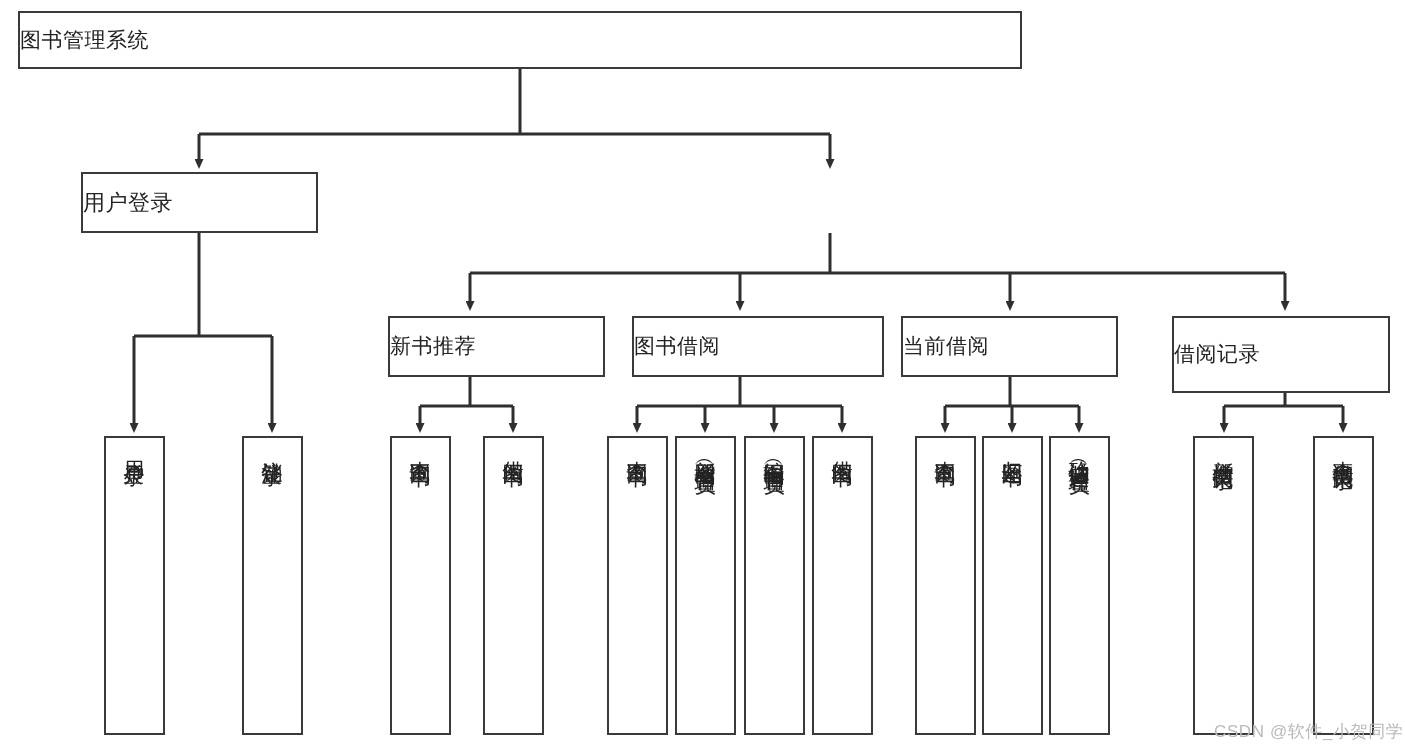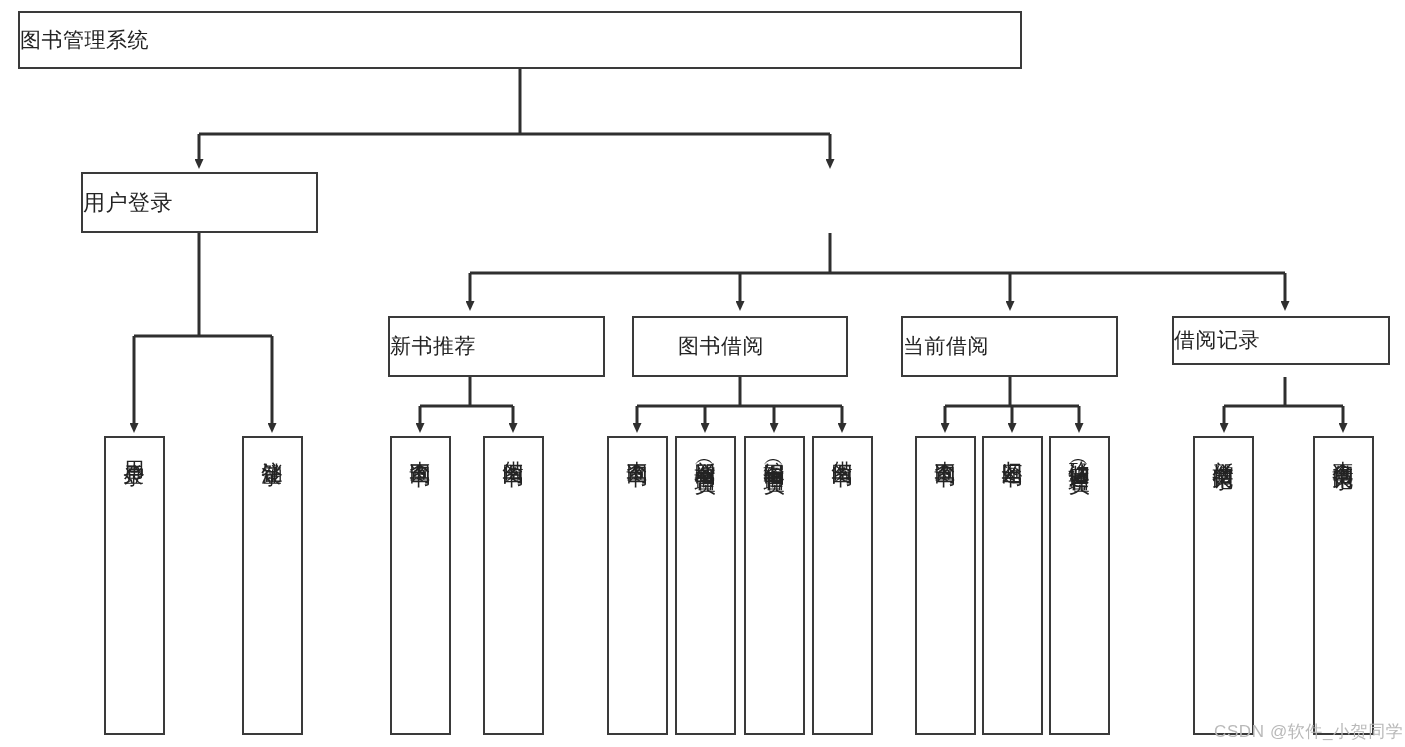--- a/index.html
+++ b/index.html
@@ -126,29 +126,29 @@
 
   <div class="node level1" style="left:81px;top:172px;width:237px;height:61px;">
     <span class="label">用户登录</span>
   </div>
 
 
   <div class="node level2" style="left:362px;top:316px;width:217px;height:61px;margin-left:26px;">
     <span class="label">新书推荐</span>
   </div>
 
-  <div class="node level2" style="left:632px;top:316px;width:216px;height:61px;padding-left:44px;">
+  <div class="node level2" style="left:632px;top:316px;width:252px;height:61px;">
     <span class="label">图书借阅</span>
   </div>
 
   <div class="node level2" style="left:901px;top:316px;width:217px;height:61px;">
     <span class="label">当前借阅</span>
   </div>
 
-  <div class="node level2" style="left:1172px;top:316px;width:218px;height:49px;">
+  <div class="node level2" style="left:1172px;top:316px;width:218px;height:77px;">
     <span class="label">借阅记录</span>
   </div>
 
   <div class="node leaf" style="left:104px;top:436px;width:61px;height:299px;">
     <span class="label">用户登录</span>
   </div>
 
   <div class="node leaf" style="left:242px;top:436px;width:61px;height:299px;">
     <span class="label">注销登录</span>
   </div>

